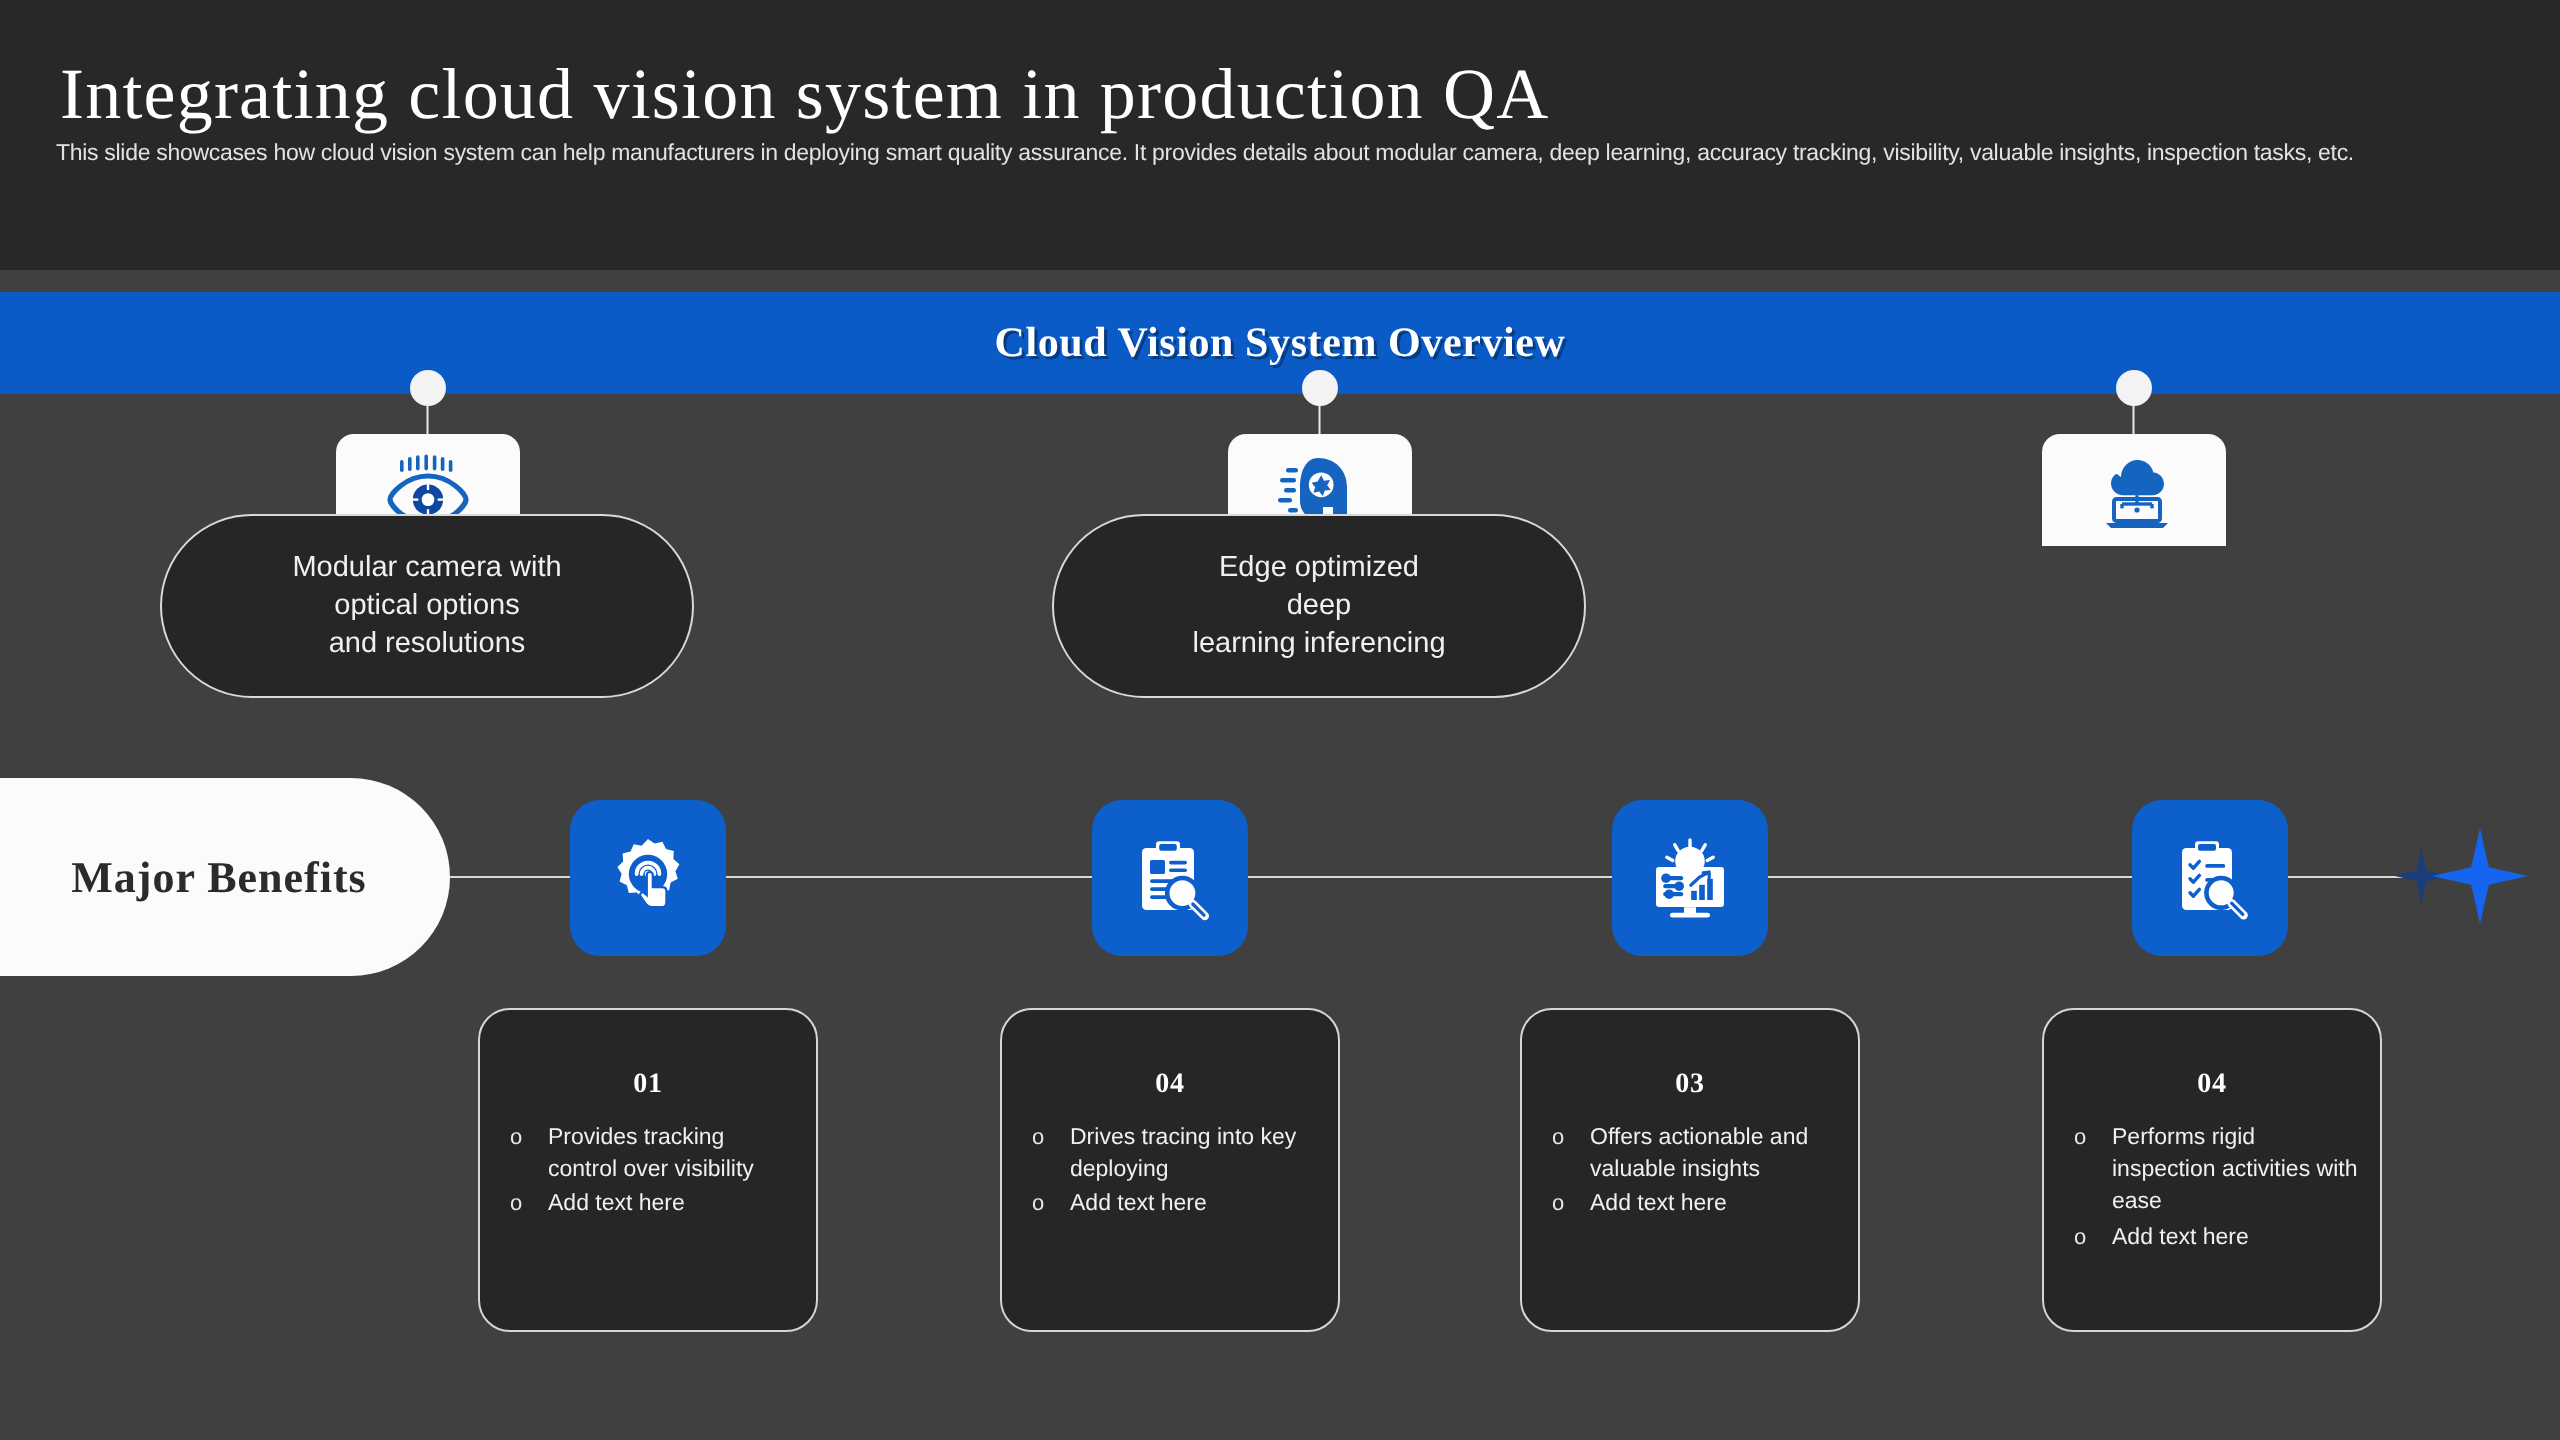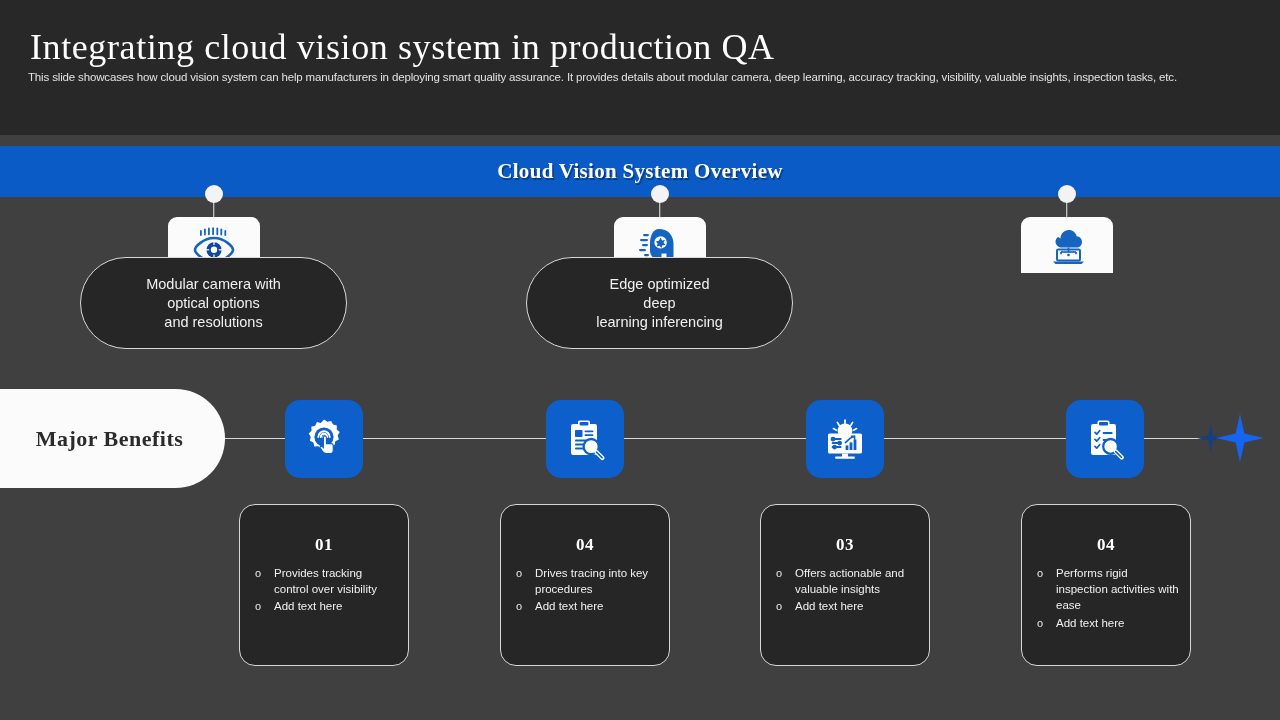--- a/index.html
+++ b/index.html
@@ -159,21 +159,21 @@
     width: 170px; height: 162px;
     border: 1.3px solid #d6d6d6;
     border-radius: 16px;
     background: #262626;
     z-index: 2;
   }
   .bcard-num {
     margin: 30px 0 10px 0;
     text-align: center;
     font-family: "Liberation Serif", serif;
-    font-size: 17px;
+    font-size: 14px;
     font-weight: 700;
     color: #ffffff;
     letter-spacing: 0.4px;
   }
   .bcard-list {
     margin: 0; padding: 0 10px 0 13px;
     list-style: none;
   }
   .bcard-list li {
     position: relative;
@@ -393,21 +393,21 @@
     <div class="bcard-num">01</div>
     <ul class="bcard-list">
       <li><span class="bullet">o</span><span>Provides tracking control over visibility</span></li>
       <li><span class="bullet">o</span><span>Add text here</span></li>
     </ul>
   </div>
 
   <div class="bcard" style="left:500px;">
     <div class="bcard-num">04</div>
     <ul class="bcard-list">
-      <li><span class="bullet">o</span><span>Drives tracing into key procedures</span></li>
+      <li><span class="bullet">o</span><span>Drives tracing into key deploying</span></li>
       <li><span class="bullet">o</span><span>Add text here</span></li>
     </ul>
   </div>
 
   <div class="bcard" style="left:760px;">
     <div class="bcard-num">03</div>
     <ul class="bcard-list">
       <li><span class="bullet">o</span><span>Offers actionable and valuable insights</span></li>
       <li><span class="bullet">o</span><span>Add text here</span></li>
     </ul>

